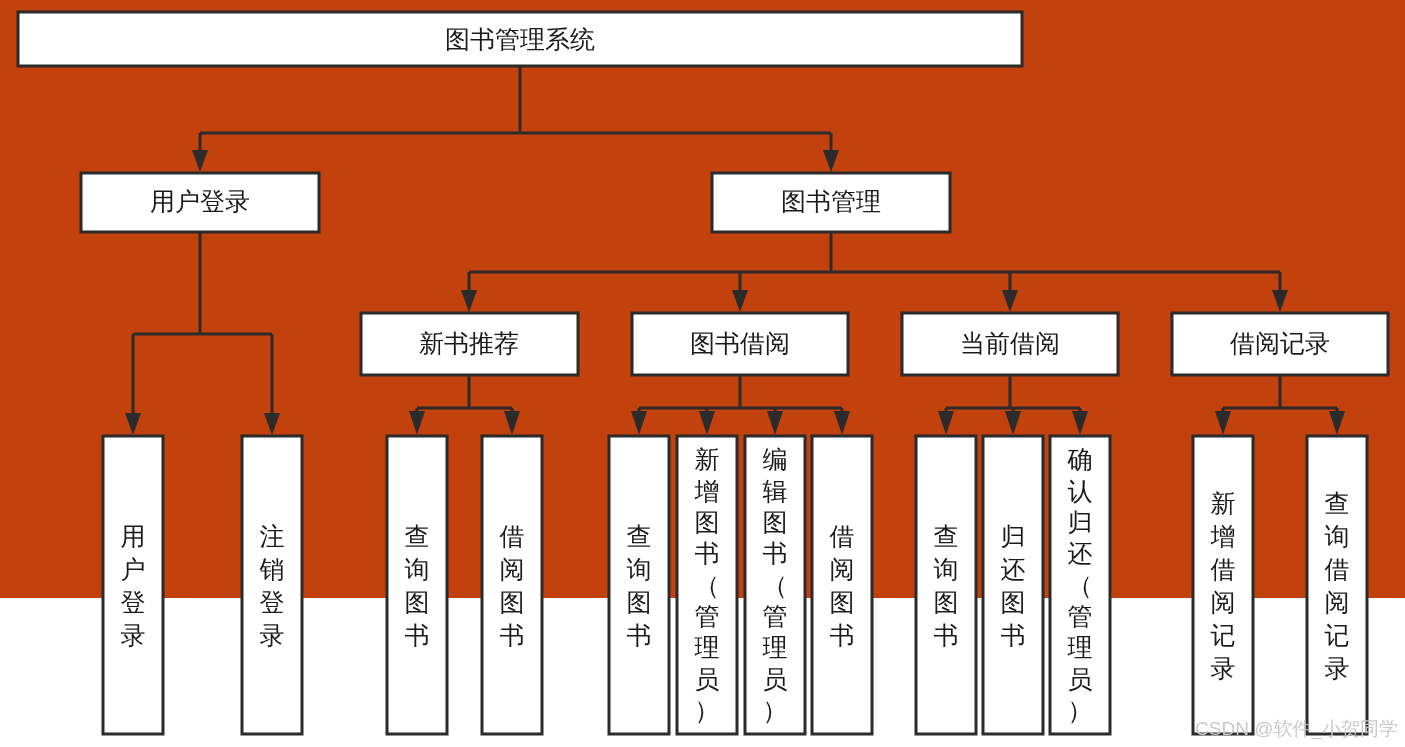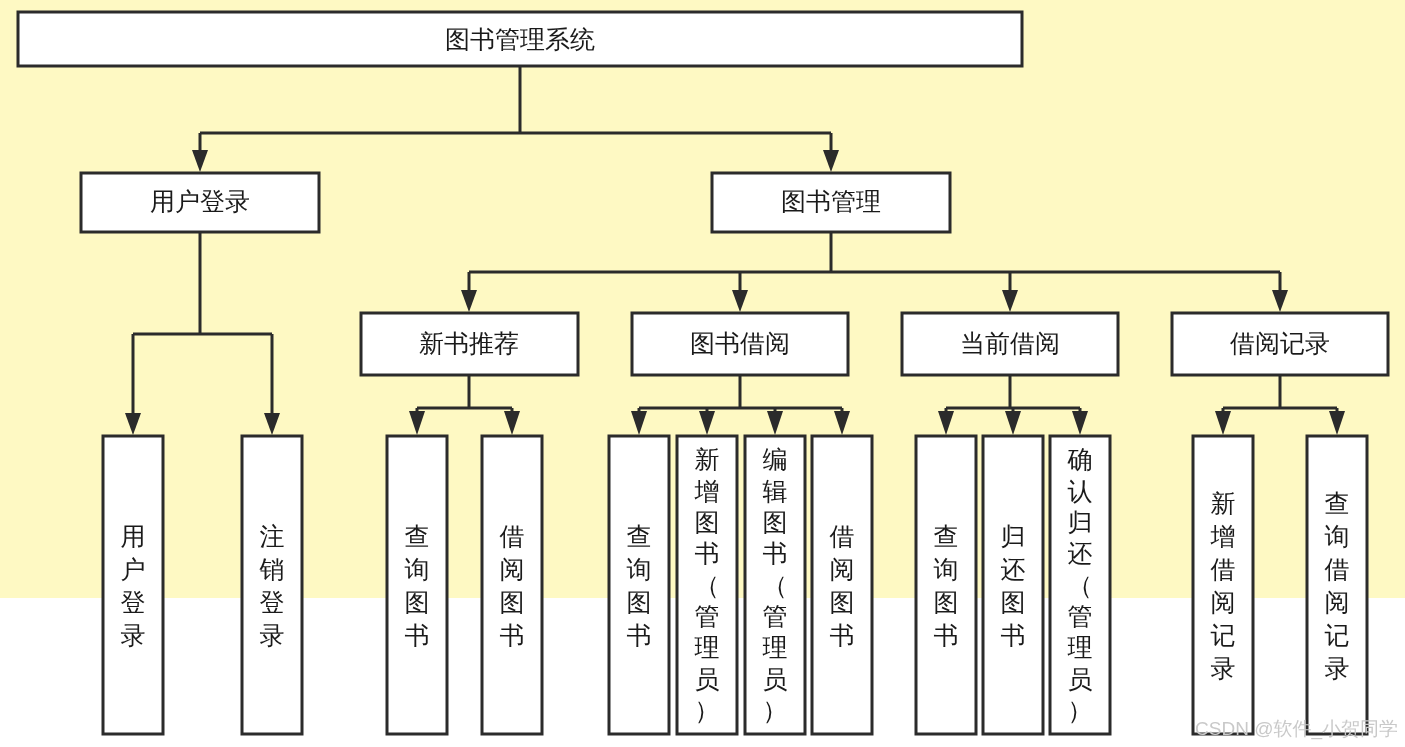--- a/index.html
+++ b/index.html
@@ -10,21 +10,21 @@
   body {
     width: 1405px;
     height: 747px;
     font-family: "Liberation Sans", "DejaVu Sans", sans-serif;
     overflow: hidden;
   }
   #diagram-root {
     position: relative;
     width: 1405px;
     height: 598px;
-    background: #fef9c3;
+    background: #c2410c;
   }
   svg.diagram-canvas {
     position: absolute;
     left: 0;
     top: 0;
     width: 1405px;
     height: 747px;
   }
   .node-box {
     fill: #ffffff;

